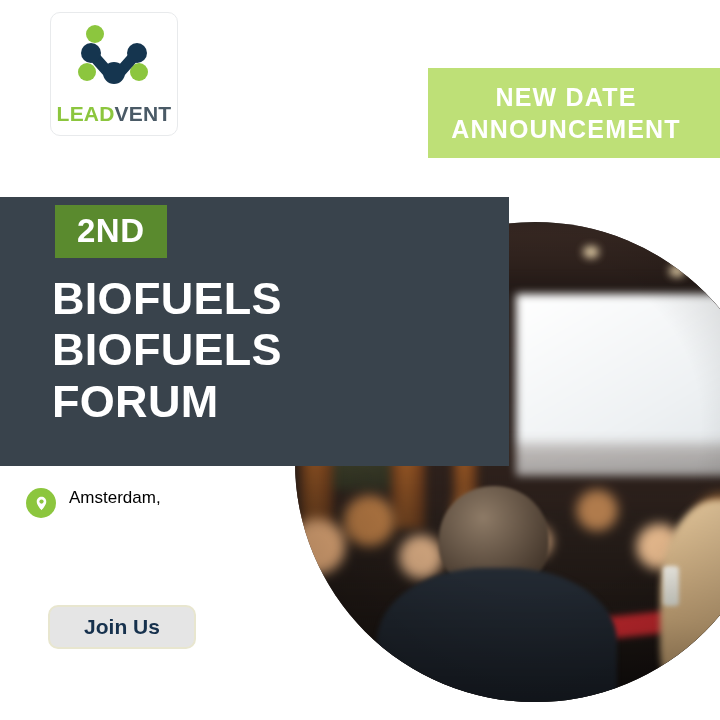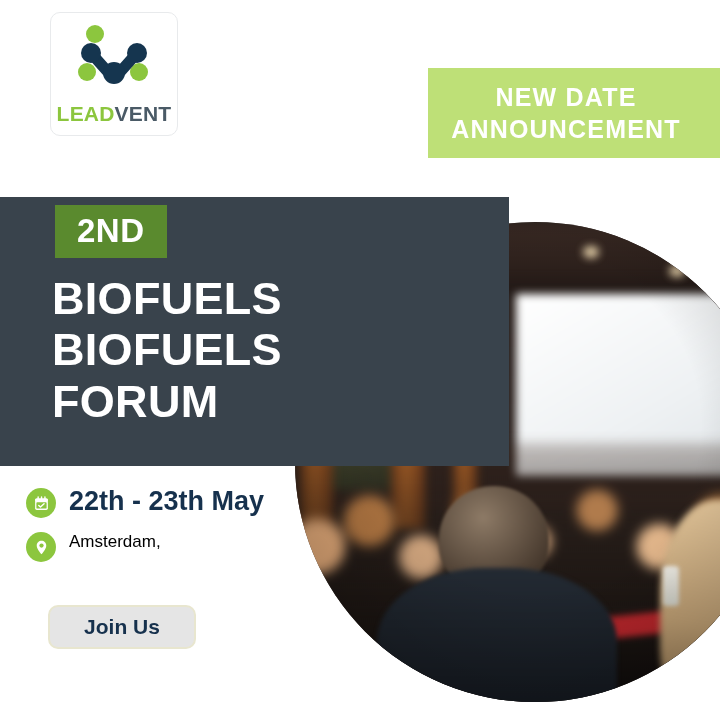--- a/index.html
+++ b/index.html
@@ -368,36 +368,20 @@
       <span class="lead">LEAD</span><span class="vent">VENT</span>
     </div>
   </div>
 
   <div class="announce">
     <div class="announce-line">NEW DATE</div>
     <div class="announce-line">ANNOUNCEMENT</div>
   </div>
 
   <div class="details">
-    <div class="detail-row">
-      <span class="icon-circle">
-        <svg width="17" height="17" viewBox="0 0 20 20">
-          <rect x="2.5" y="4" width="15" height="13.5" rx="2" fill="#ffffff"></rect>
-          <rect x="2.5" y="4" width="15" height="3.6" rx="1.6" fill="#ffffff"></rect>
-          <rect x="4" y="8.4" width="12" height="7.6" rx="1" fill="#8cc63e"></rect>
-          <rect x="5.2" y="1.6" width="1.7" height="3.6" rx="0.8" fill="#ffffff"></rect>
-          <rect x="9.2" y="1.6" width="1.7" height="3.6" rx="0.8" fill="#ffffff"></rect>
-          <rect x="13.2" y="1.6" width="1.7" height="3.6" rx="0.8" fill="#ffffff"></rect>
-          <path d="M6.8 12.3 L8.8 14.2 L13 10.2" stroke="#ffffff" stroke-width="1.7" fill="none" stroke-linecap="round" stroke-linejoin="round"></path>
-        </svg>
-      </span>
-      <div class="detail-text">
-        <div class="date-text">22th - 23th May</div>
-      </div>
-    </div>
 
     <div class="detail-row">
       <span class="icon-circle">
         <svg width="17" height="17" viewBox="0 0 20 20">
           <path d="M10 2.2c-3.1 0-5.6 2.5-5.6 5.6 0 4.2 5.6 10 5.6 10s5.6-5.8 5.6-10c0-3.1-2.5-5.6-5.6-5.6z" fill="#ffffff"></path>
           <circle cx="10" cy="7.7" r="2.5" fill="#8cc63e"></circle>
         </svg>
       </span>
       <div class="detail-text">
         <div class="place-text">Amsterdam,</div>

